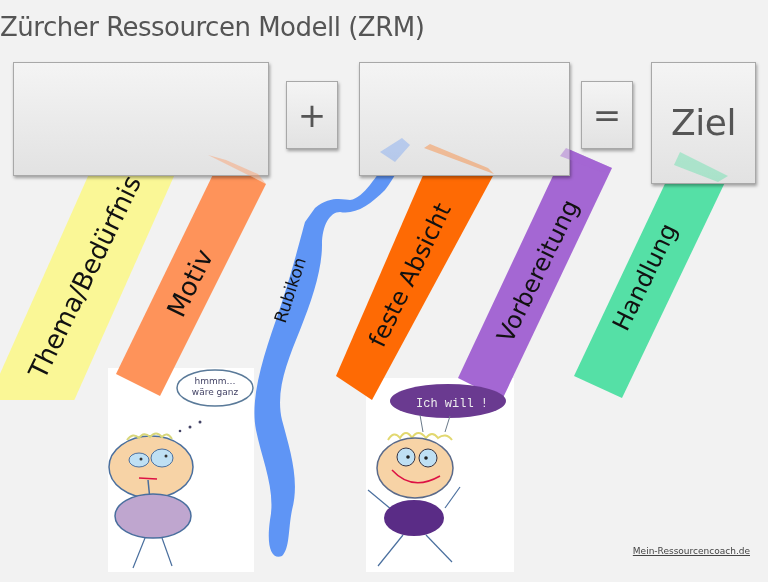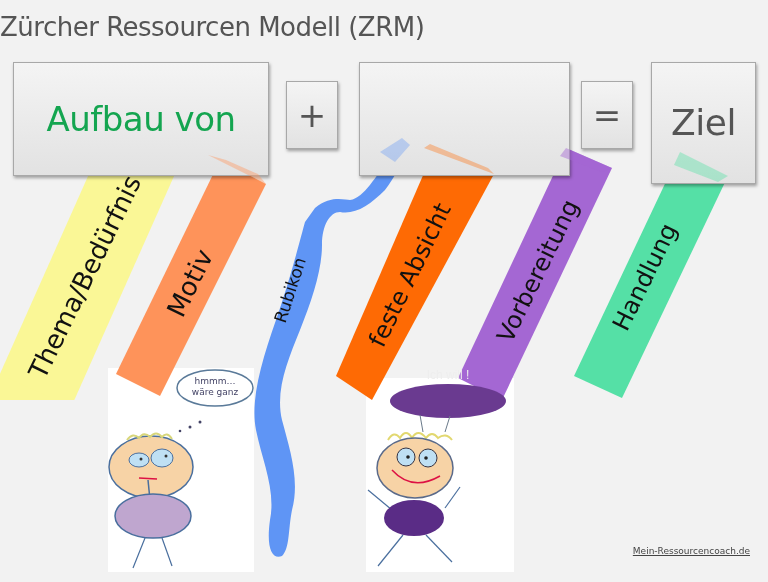--- a/index.html
+++ b/index.html
@@ -91,25 +91,24 @@
 <div class="band" style="left:335px;top:260px;width:150px;height:30px;transform:rotate(-64deg);z-index:4;">
   <span style="transform:none;font-size:24px;">feste Absicht</span>
 </div>
 <div class="band" style="left:458px;top:256px;width:160px;height:30px;transform:rotate(-64deg);z-index:4;">
   <span style="transform:none;font-size:24px;">Vorbereitung</span>
 </div>
 <div class="band" style="left:585px;top:262px;width:120px;height:30px;transform:rotate(-64deg);z-index:4;">
   <span style="transform:none;font-size:24px;">Handlung</span>
 </div>
 
-<div style="position:absolute;left:408px;top:368px;width:80px;text-align:center;color:#eee;font-size:12px;z-index:5;font-family:Liberation Sans, sans-serif;">Ich will !</div>
+<div style="position:absolute;left:408px;top:397px;width:80px;text-align:right;color:#eee;font-size:12px;z-index:5;font-family:Liberation Mono, monospace;">Ich will !</div>
 
 <div class="box" style="left:13px;top:62px;width:254px;height:112px;">
   <div class="t" style="color:#14a550;">
-    <div>Aufbau von</div>
   </div>
 </div>
 <div class="box" style="left:286px;top:81px;width:50px;height:66px;">
   <span class="op">+</span>
 </div>
 <div class="box" style="left:359px;top:62px;width:209px;height:112px;">
   <div class="t" style="color:#e8121e;">
   </div>
 </div>
 <div class="box" style="left:581px;top:81px;width:50px;height:66px;">

